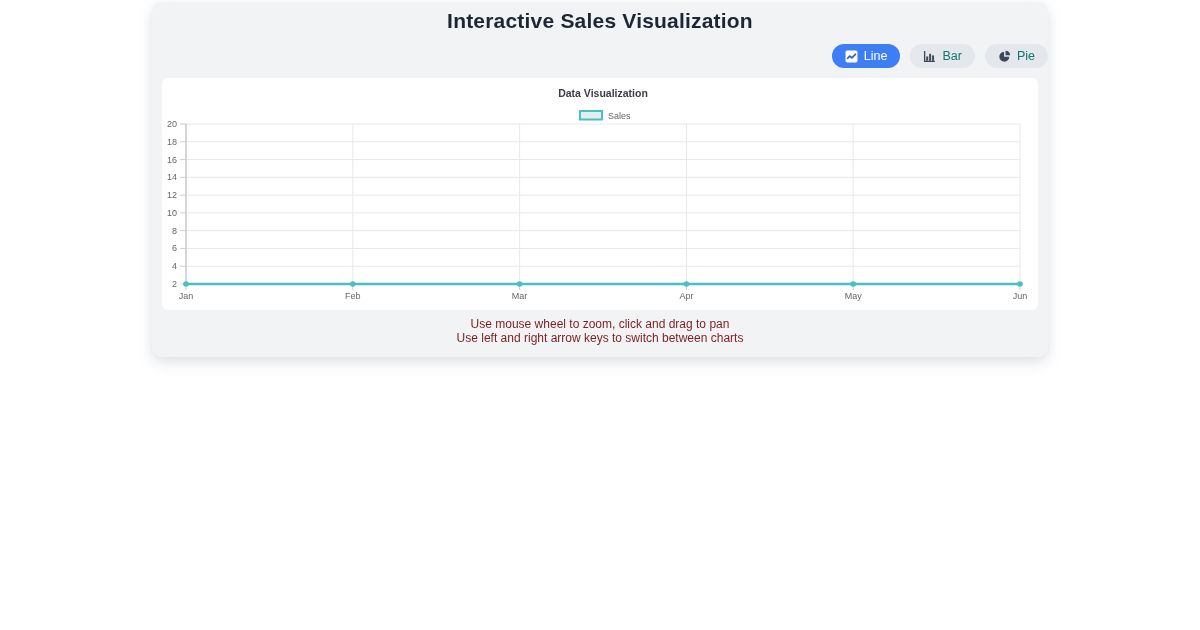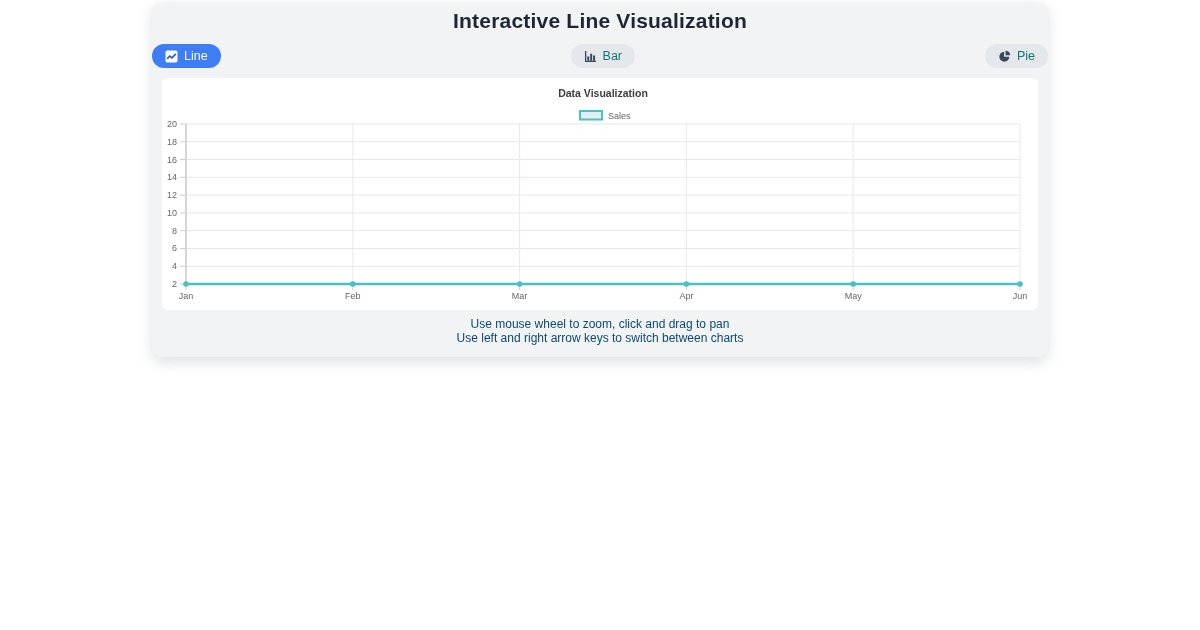--- a/index.html
+++ b/index.html
@@ -11,44 +11,44 @@
   }
   .app-card {
     position:absolute; left:152px; top:2px; width:896px; height:355px;
     background:#f1f3f5; border-radius:10px;
     box-shadow:0 5px 14px rgba(100,110,130,.22);
   }
   .page-title {
     margin:0; padding-top:7px; text-align:center;
     font-size:21px; font-weight:700; color:#1e2633; letter-spacing:.2px;
   }
-  .toolbar { margin-top:11px; display:flex; justify-content:space-between; gap:10px; }
+  .toolbar { margin-top:11px; display:flex; justify-content:flex-end; gap:10px; }
   .btn {
     display:inline-flex; align-items:center; gap:6px;
     border:none; border-radius:14px; padding:5px 13px;
     font-size:12.5px; font-family:inherit; cursor:pointer; line-height:14px;
   }
   .btn-active { background:#3d7ef4; color:#ffffff; }
   .btn-gray   { background:#e4e7eb; color:#0f766e; }
   .btn svg { display:block; }
   .chart-card {
     margin:10px 10px 0 10px; height:232px;
     background:#ffffff; border-radius:6px; overflow:hidden;
   }
   .chart-card svg { display:block; width:876px; height:232px; }
   .footer { margin-top:7px; }
   .footer p {
-    margin:0; text-align:center; font-size:12px; line-height:14px; color:#0c4a6e;
+    margin:0; text-align:center; font-size:12px; line-height:14px; color:#7f1d1d;
   }
 </style>
 </head>
 <body>
 
 <div class="app-card">
-  <h1 class="page-title">Interactive Line Visualization</h1>
+  <h1 class="page-title">Interactive Sales Visualization</h1>
 
   <div class="toolbar">
     <button class="btn btn-active">
       <span>
         <svg width="13" height="13" viewBox="0 0 12 12">
           <rect x="0.5" y="0.5" width="11" height="11" rx="1.5" fill="#ffffff"></rect>
           <polyline points="2,8.2 4.4,5.6 6.4,7.2 10,3.6" stroke="#2b57c7" stroke-width="1.5" fill="none"></polyline>
         </svg>
       </span>
       <span>Line</span>

